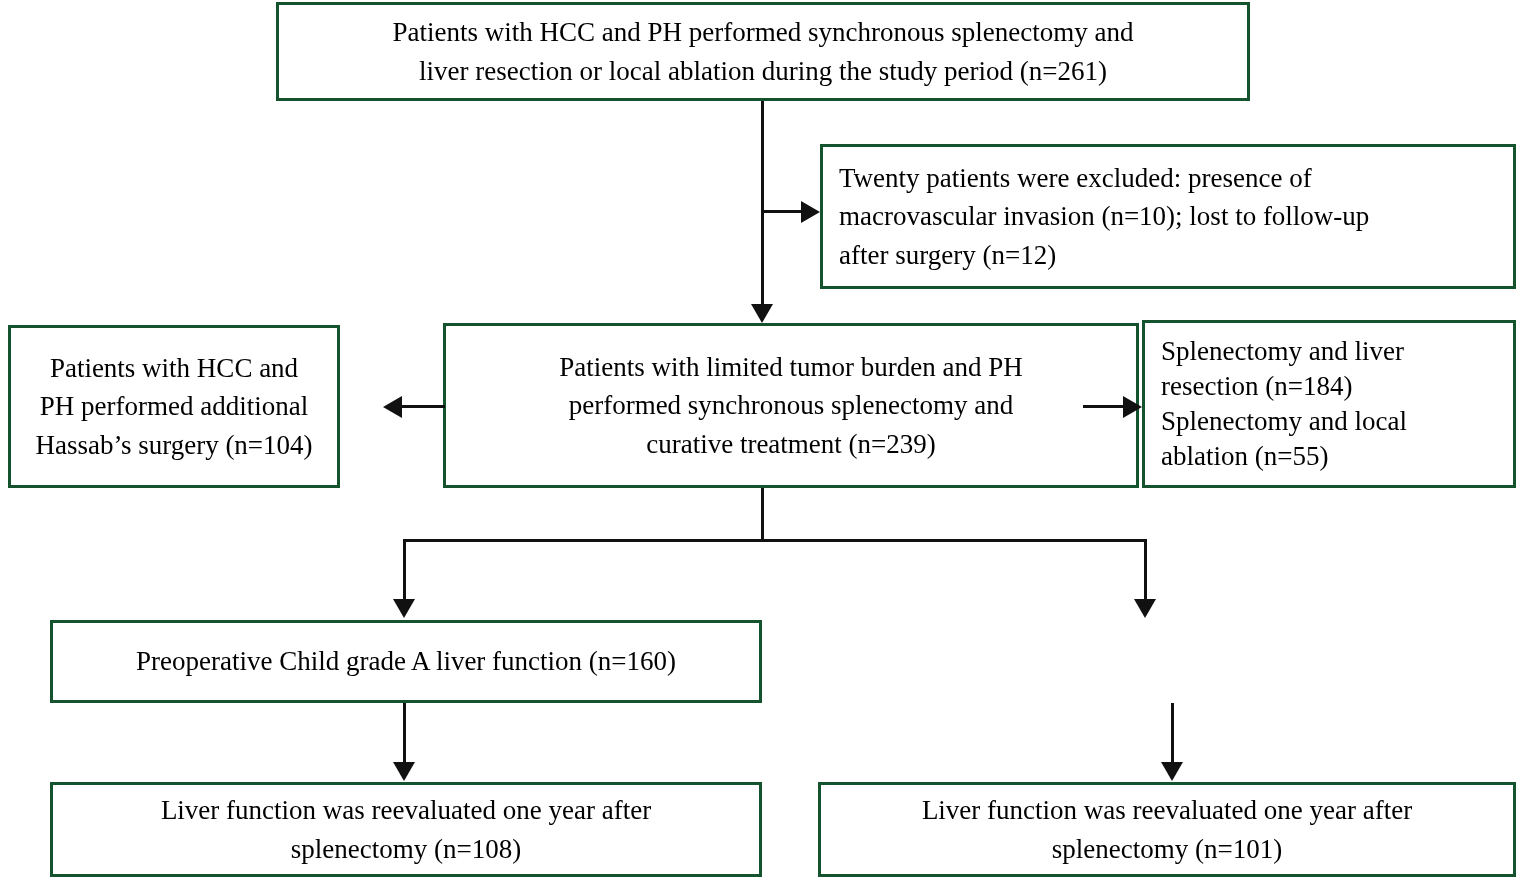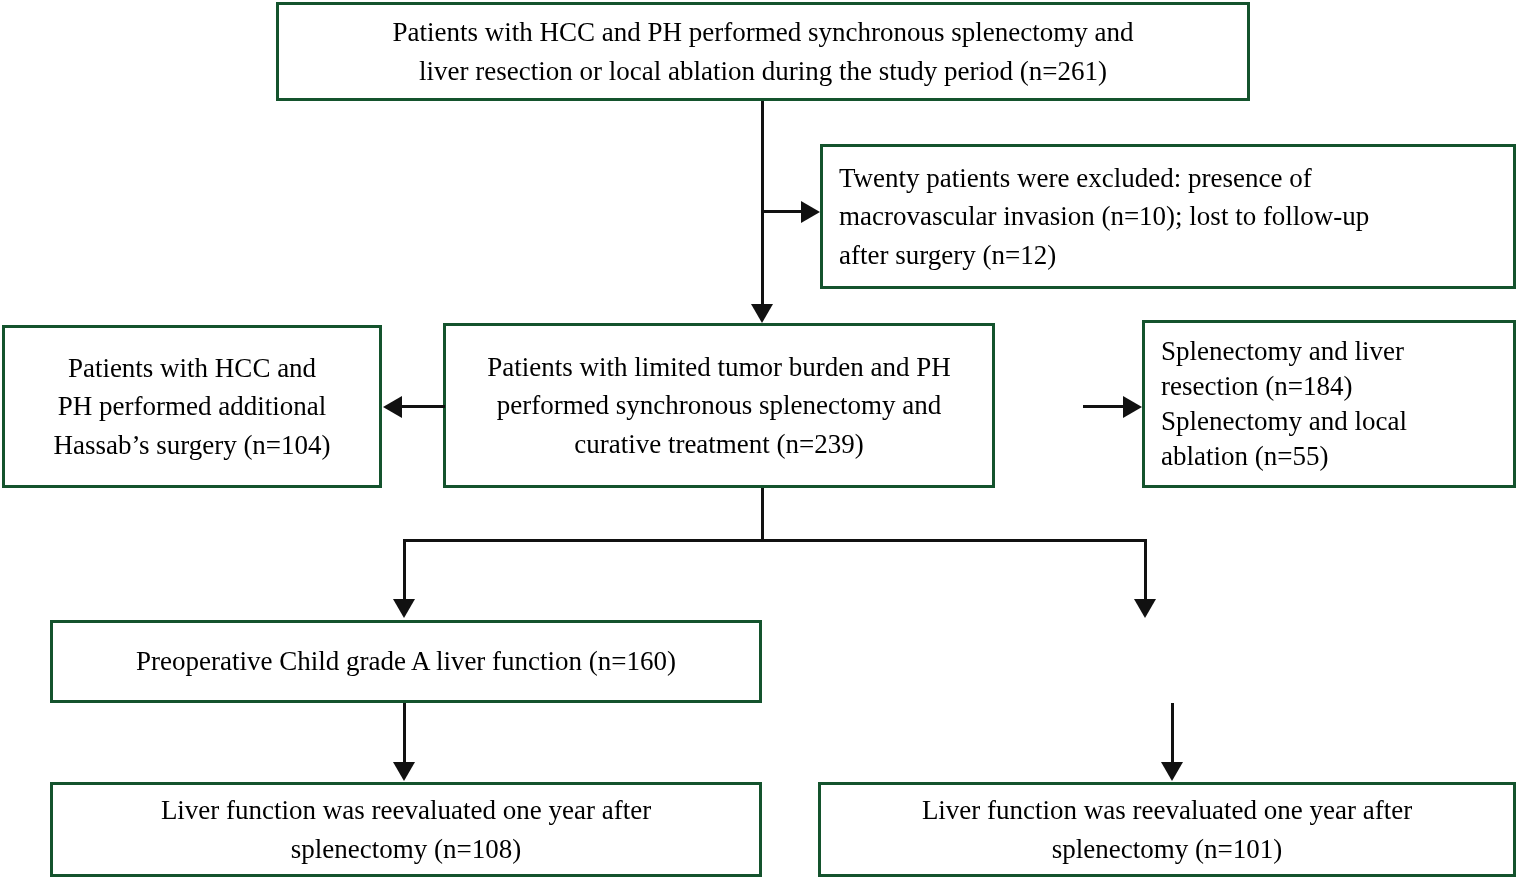--- a/index.html
+++ b/index.html
@@ -89,27 +89,27 @@
     <span class="txt">Patients with HCC and PH performed synchronous splenectomy and
 liver resection or local ablation during the study period  (n=261)</span>
   </div>
 
   <div class="box left-align" style="left:820px; top:144px; width:696px; height:145px;">
     <span class="txt">Twenty patients were excluded: presence of
 macrovascular invasion (n=10);  lost to follow-up
 after surgery (n=12)</span>
   </div>
 
-  <div class="box" style="left:2px; top:325px; width:380px; height:163px;">
+  <div class="box" style="left:8px; top:325px; width:332px; height:163px;">
     <span class="txt">Patients with HCC and
 PH performed additional
 Hassab’s surgery (n=104)</span>
   </div>
 
-  <div class="box" style="left:443px; top:323px; width:552px; height:165px;">
+  <div class="box" style="left:443px; top:323px; width:696px; height:165px;">
     <span class="txt">Patients with limited tumor burden and PH
 performed synchronous splenectomy and
 curative treatment  (n=239)</span>
   </div>
 
   <div class="box left-align tight" style="left:1142px; top:320px; width:374px; height:168px;">
     <span class="txt">Splenectomy and liver
 resection (n=184)
 Splenectomy and local
 ablation (n=55)</span>

